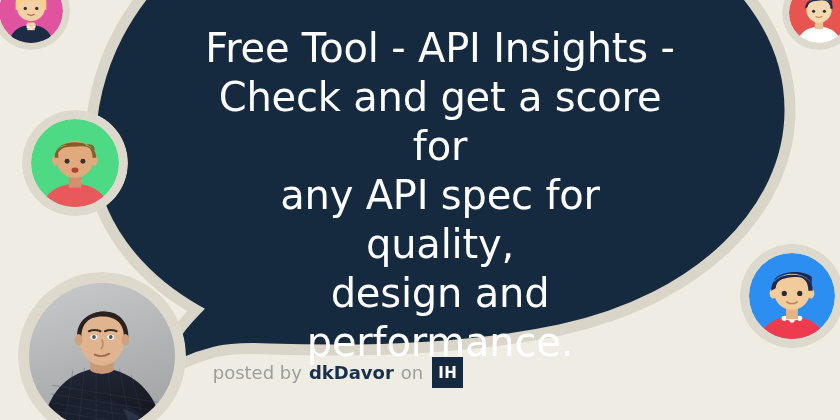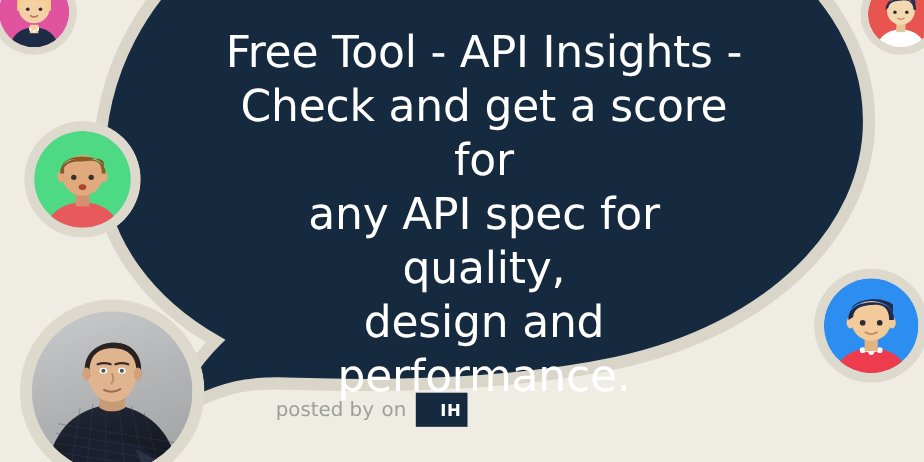--- a/index.html
+++ b/index.html
@@ -70,21 +70,20 @@
     height: 31px;
     background: #15293f;
     color: #ffffff;
     font-size: 15px;
     font-weight: 700;
     letter-spacing: 0.5px;
     display: flex;
     align-items: center;
     justify-content: center;
     margin-left: 2px;
-    padding-left: 16px;
   }
 
   
   .avatar {
     position: absolute;
     border-radius: 50%;
     overflow: hidden;
     box-sizing: border-box;
     z-index: 8;
   }
@@ -133,20 +132,21 @@
              C 90 -20 250 -130 430 -130 Z" fill="#15293f" stroke="#d9d5c8" stroke-width="11"></path>
   </svg>
 
   <div id="bubble-text">Free Tool - API Insights -
 Check and get a score for
 any API spec for quality,
 design and performance.</div>
 
   <div id="footer">
     <span class="muted">posted by</span>
+    <span class="author">dkDavor</span>
     <span class="muted">on</span>
     <span id="ih-badge">IH</span>
   </div>
 
   <div class="avatar" id="avatar-top-left">
     <div class="ring"></div>
     <div class="disc">
       <svg class="av-svg" viewBox="0 0 100 100">
         <circle cx="50" cy="50" r="50" fill="#e0539f"></circle>
         <path d="M50 72 C28 72 18 86 15 100 L85 100 C82 86 72 72 50 72 Z" fill="#1d2b45"></path>

